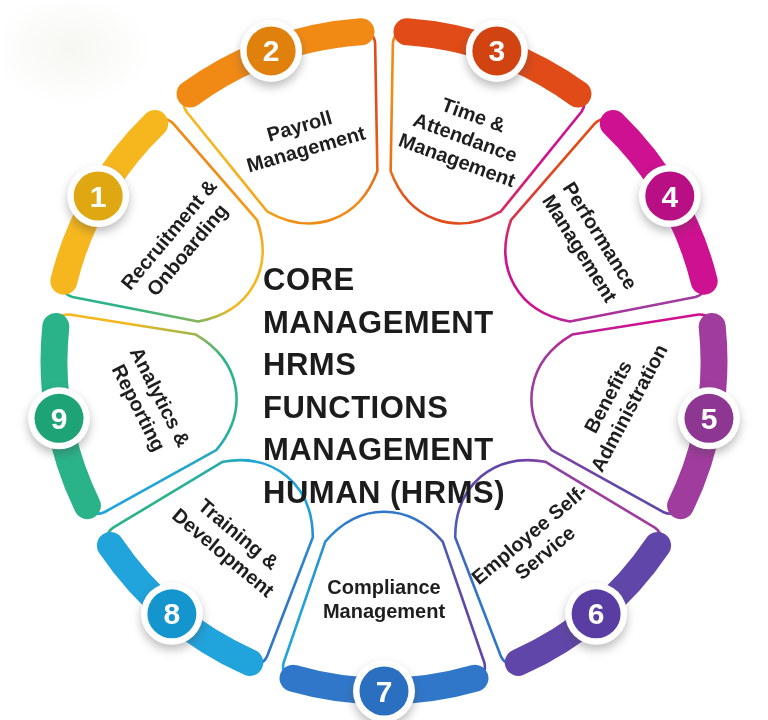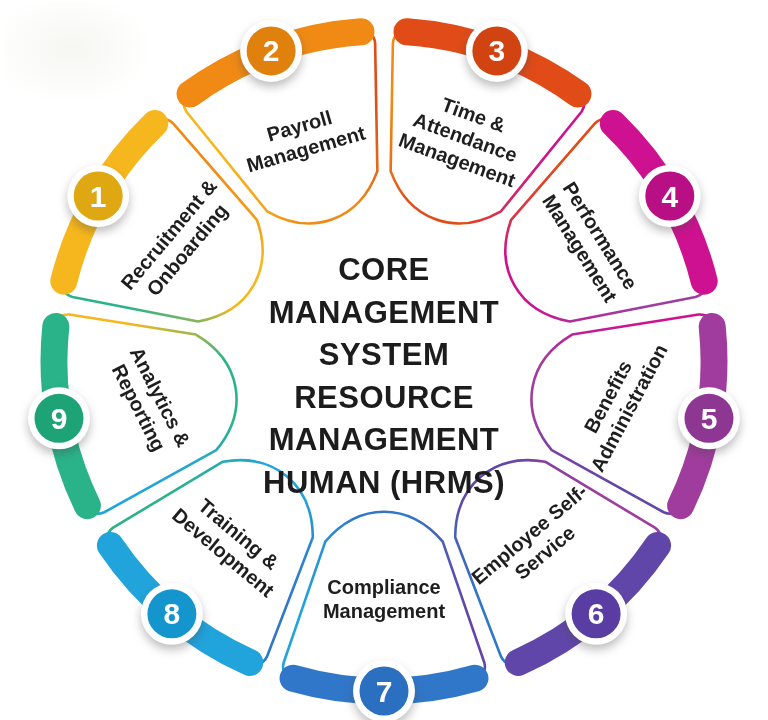--- a/index.html
+++ b/index.html
@@ -55,23 +55,23 @@
   .seg-label {
     fill: #1e1e1e;
     font-family: "Liberation Sans", "DejaVu Sans", sans-serif;
     font-weight: bold;
     font-size: 20px;
     text-anchor: middle;
   }
   .center-title {
     position: absolute;
     left: 384px;
-    top: 376px;
+    top: 386px;
     transform: translate(-50%, -50%);
-    text-align: center;
+    text-align: left;
     color: #1c1c1c;
     font-weight: bold;
     font-size: 31px;
     line-height: 42.5px;
     letter-spacing: 0.5px;
     white-space: nowrap;
   }
 </style>
 </head>
 <body>
@@ -212,18 +212,18 @@
         <text class="seg-label" transform="translate(618.4,402.3) rotate(-62)" style="fill: rgb(30, 30, 30);"><tspan x="0" y="-5">Benefits</tspan><tspan x="0" y="19">Administration</tspan></text>
         <text class="seg-label" transform="translate(537.0,543.3) rotate(-40)" style="fill: rgb(30, 30, 30);"><tspan x="0" y="-5">Employee Self-</tspan><tspan x="0" y="19">Service</tspan></text>
         <text class="seg-label" transform="translate(384.0,599.0) rotate(0)" style="fill: rgb(30, 30, 30);"><tspan x="0" y="-5">Compliance</tspan><tspan x="0" y="19">Management</tspan></text>
         <text class="seg-label" transform="translate(231.0,543.3) rotate(40)" style="fill: rgb(30, 30, 30);"><tspan x="0" y="-5">Training &amp;</tspan><tspan x="0" y="19">Development</tspan></text>
         <text class="seg-label" transform="translate(149.6,402.3) rotate(63)" style="fill: rgb(30, 30, 30);"><tspan x="0" y="-5">Analytics &amp;</tspan><tspan x="0" y="19">Reporting</tspan></text>
       </g>
     </svg>
   <div class="center-title" style="color: rgb(28, 28, 28);">
       <div>CORE</div>
       <div>MANAGEMENT</div>
-      <div>SYSTEM</div>
-      <div>RESOURCE</div>
+      <div>HRMS</div>
+      <div>FUNCTIONS</div>
       <div>MANAGEMENT</div>
       <div>HUMAN (HRMS)</div>
     </div>
 </div>
 
 </body></html>

